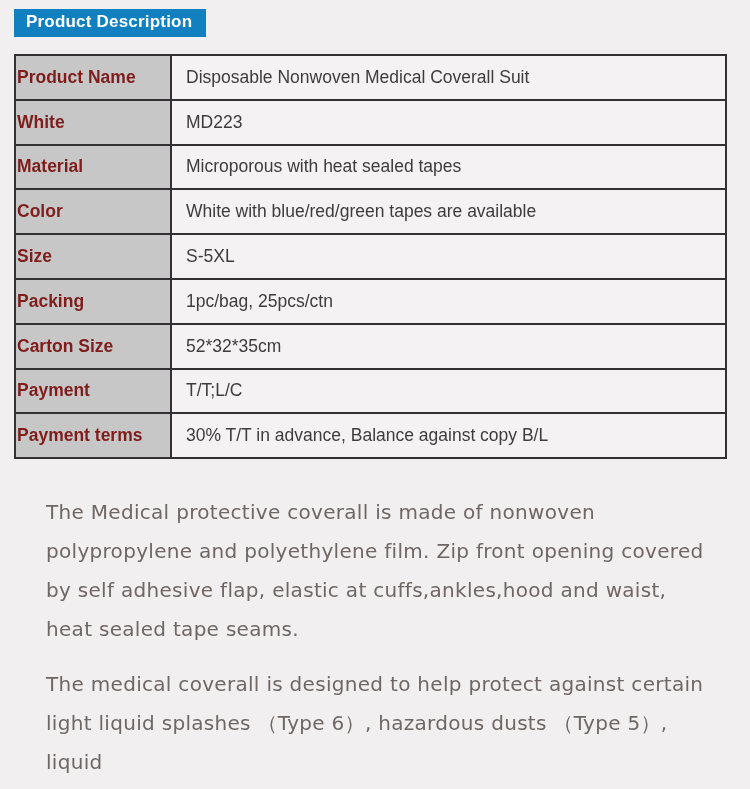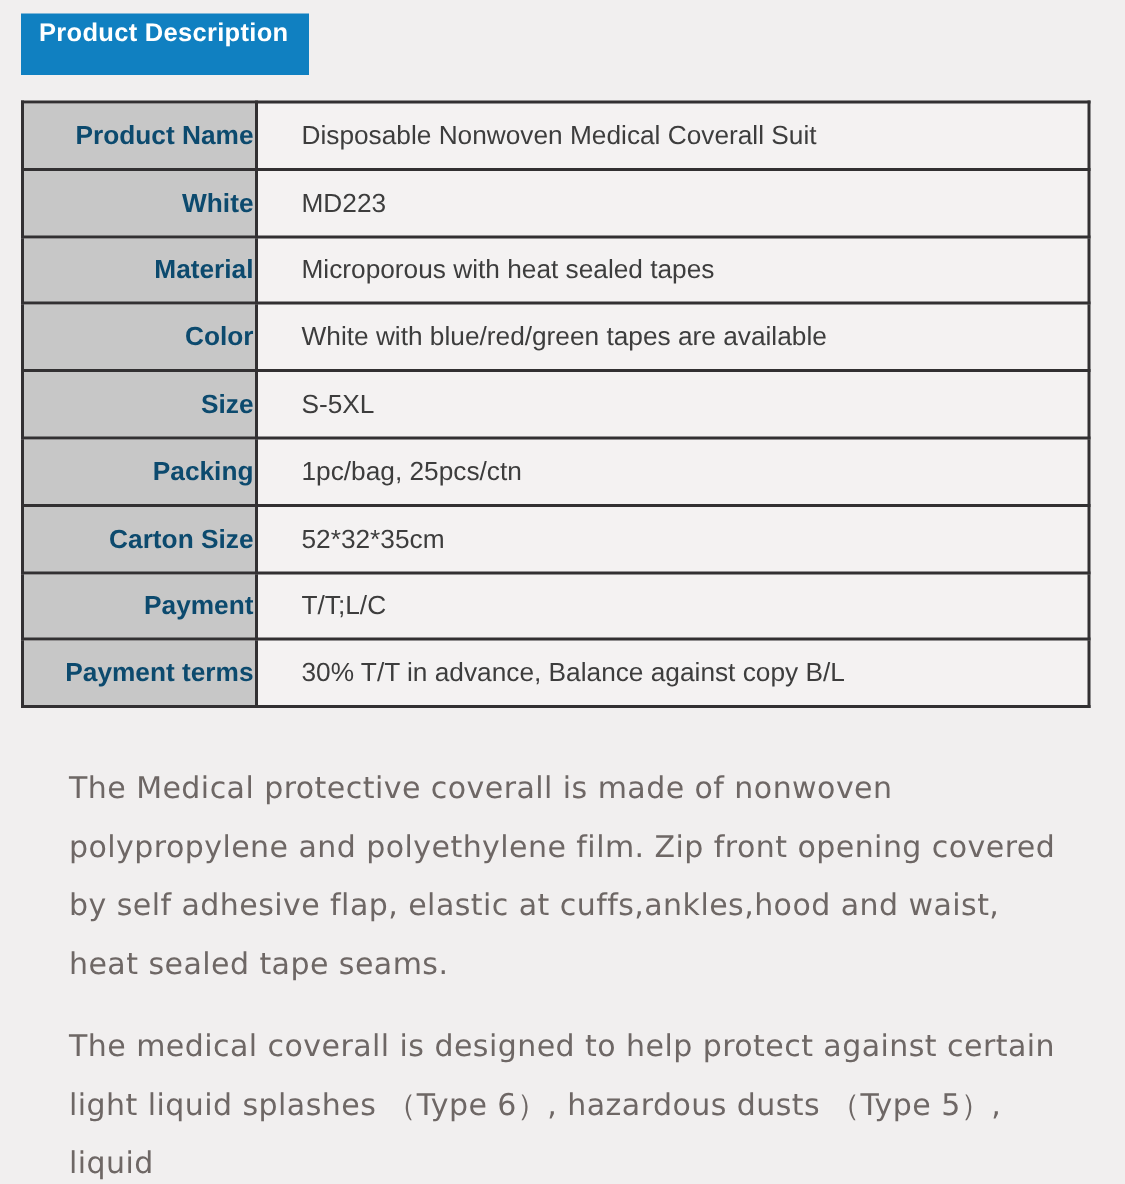--- a/index.html
+++ b/index.html
@@ -16,46 +16,46 @@
     width: 750px;
     height: 789px;
   }
   .badge {
     display: inline-block;
     margin: 9px 0 0 14px;
     background: #1080c1;
     color: #ffffff;
     font-size: 17px;
     font-weight: 700;
-    padding: 3px 14px 18px 12px;
+    padding: 3px 14px 5px 12px;
     letter-spacing: 0.2px;
   }
   table.spec {
     margin: 17px 0 0 14px;
     width: 713px;
     border-collapse: collapse;
     table-layout: fixed;
   }
   table.spec td {
     border: 2px solid #323032;
     height: 40.8px;
     font-size: 17.5px;
     overflow: hidden;
     white-space: nowrap;
   }
   td.label {
     width: 152px;
     background: #c7c7c7;
-    text-align: right;
+    text-align: left;
     font-weight: 600;
-    color: #0c4a6e;
+    color: #7f1d1d;
   }
   td.value {
     background: #f4f2f2;
-    padding-left: 29px;
+    padding-left: 14px;
     color: #3d3d3d;
     font-weight: 400;
   }
   .desc {
     margin: 34px 26px 0 30px;
     font-family: "DejaVu Sans", sans-serif;
     font-size: 20px;
     line-height: 39px;
     color: #6e6765;
     letter-spacing: 0.3px;

